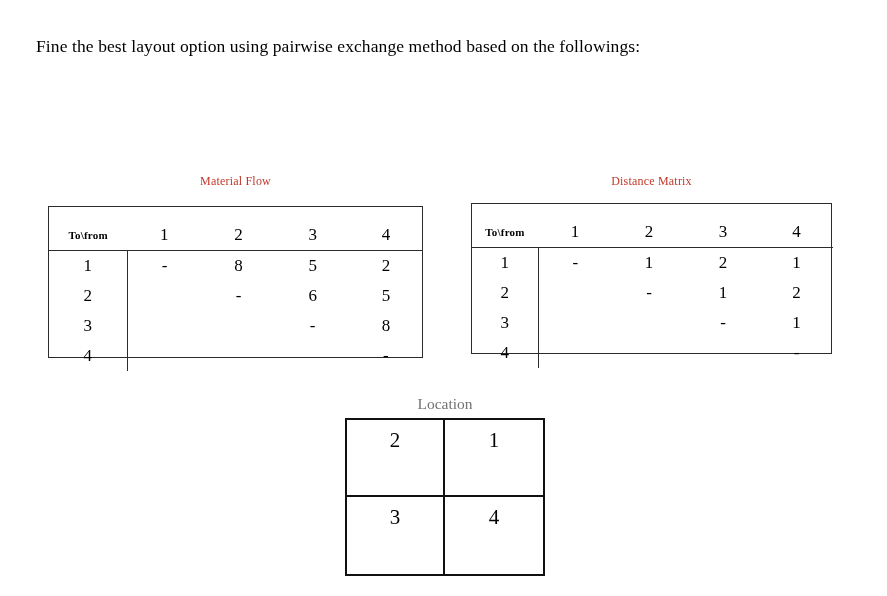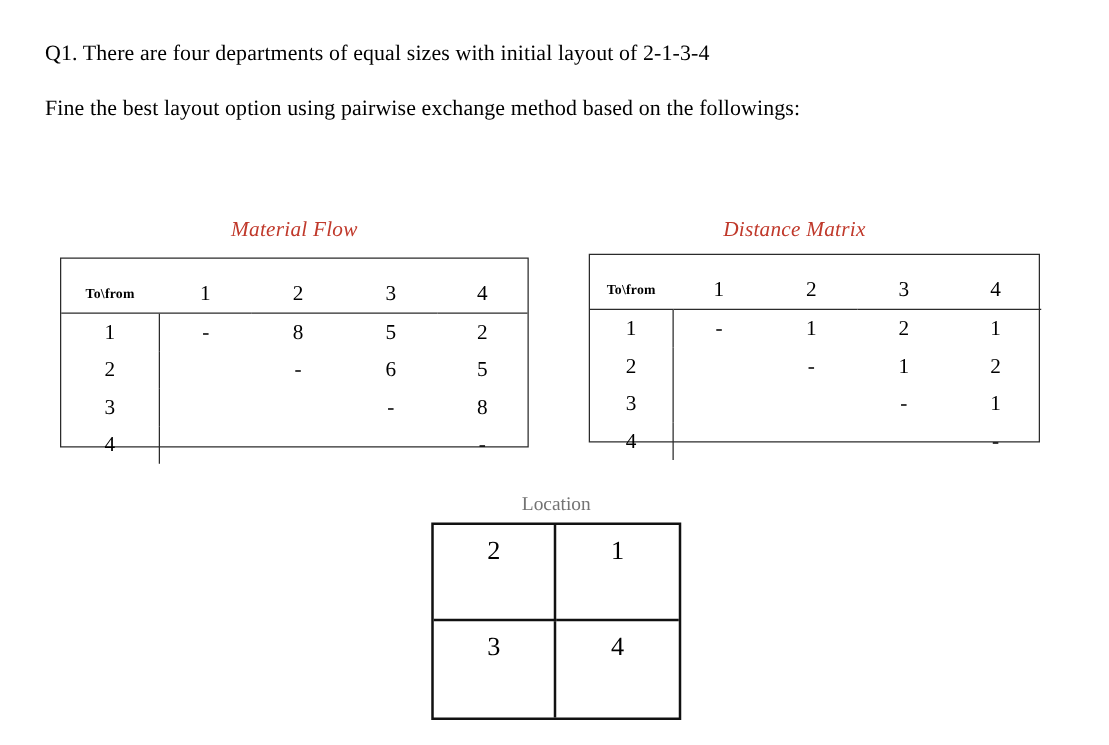--- a/index.html
+++ b/index.html
@@ -34,26 +34,25 @@
   }
   .q-line.second {
     line-height: 1.45;
     margin-bottom: 0;
     width: 650px;
   }
 
   
   .matrix-title {
     position: absolute;
-    font-size: 17px;
+    font-size: 12px;
     color: #C0392B;
     text-align: center;
     white-space: nowrap;
     letter-spacing: 0.2px;
-    font-style: italic;
   }
 
   .matrix-wrap {
     position: absolute;
     box-sizing: border-box;
     border: 1.6px solid #2b2b2b;
     background: #fff;
   }
 
   table.matrix {
@@ -117,21 +116,20 @@
   }
   .loc-cell.c0 { border-right: 2px solid #111; border-bottom: 2px solid #111; }
   .loc-cell.c1 { border-bottom: 2px solid #111; }
   .loc-cell.c2 { border-right: 2px solid #111; }
   .loc-cell.c3 { }
 </style>
 </head>
 <body>
 
 <div class="question-block">
-  <p class="q-line">Q1. There are four departments of equal sizes with initial layout of 2-1-3-4</p>
   <p class="q-line second">Fine the best layout option using pairwise exchange method based on the followings:</p>
 </div>
 
 <div class="matrix-title" style="left:48px; top:174px; width:375px;">Material Flow</div>
 
 <div class="matrix-wrap" style="left:48px; top:206px; width:375px; height:152px;">
   <table class="matrix">
     <colgroup>
       <col style="width:78px">
       <col style="width:74px">
@@ -174,21 +172,21 @@
         <td class="rowlabel">4</td>
         <td></td>
         <td></td>
         <td></td>
         <td>-</td>
       </tr>
     </tbody>
   </table>
 </div>
 
-<div class="matrix-title" style="left:455px; top:174px; width:361px;">Distance Matrix</div>
+<div class="matrix-title" style="left:471px; top:174px; width:361px;">Distance Matrix</div>
 
 <div class="matrix-wrap" style="left:471px; top:203px; width:361px; height:151px;">
   <table class="matrix">
     <colgroup>
       <col style="width:66px">
       <col style="width:74px">
       <col style="width:74px">
       <col style="width:74px">
       <col style="width:73px">
     </colgroup>

